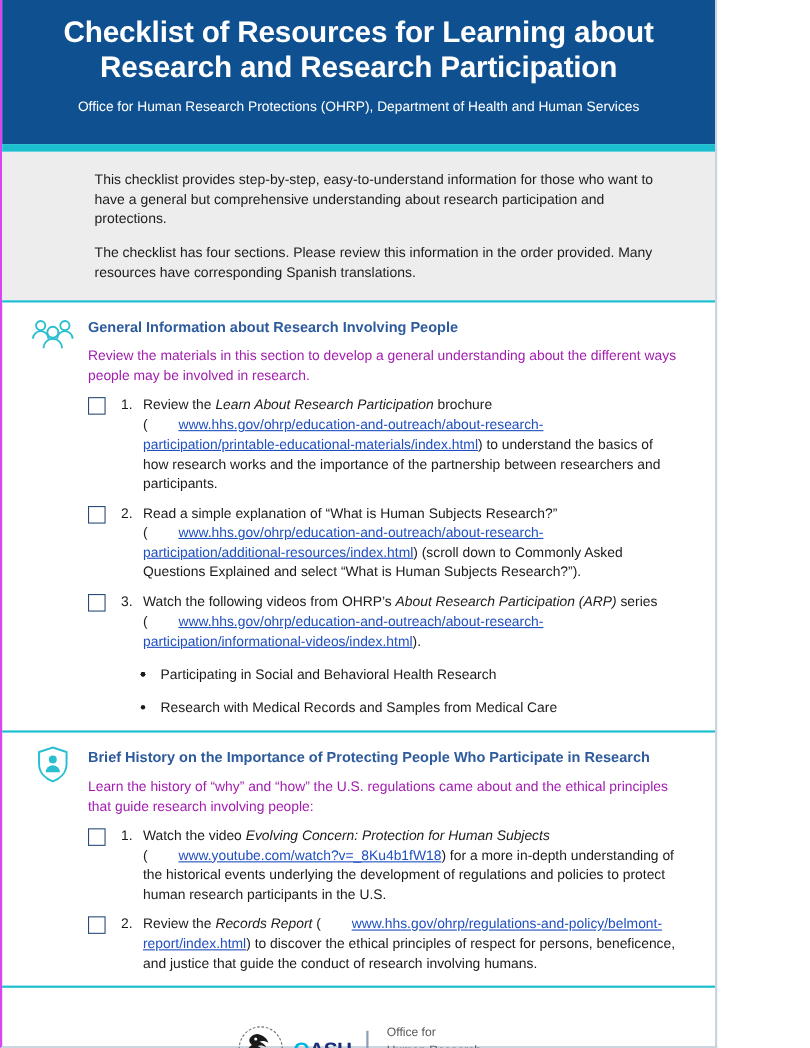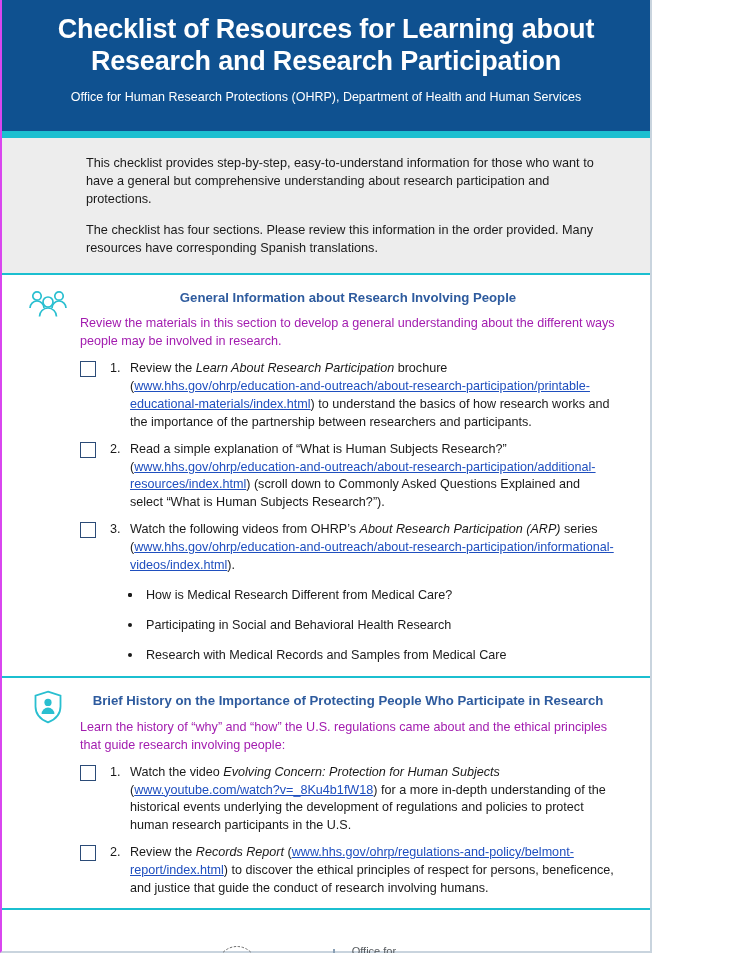--- a/index.html
+++ b/index.html
@@ -93,21 +93,20 @@
   .section-body {
     flex: 1;
     padding-top: 2px;
   }
   .section-title {
     color: #2e5b9e;
     font-size: 13.2px;
     font-weight: bold;
     margin: 3px 0 9px 0;
     line-height: 1.25;
-    text-align: center;
   }
   .section-lead {
     font-size: 12.6px;
     line-height: 1.42;
     margin: 0 0 8px 0;
     color: #a21caf;
   }
 
   
   .check-item {
@@ -137,20 +136,21 @@
     line-height: 1.42;
     flex: 1;
     color: #1a1a1a;
   }
   .item-text i { font-style: italic; }
   .item-text a,
   .link {
     color: #1f4fbf;
     text-decoration: underline;
     word-break: break-word;
+    margin-left: 28px;
   }
 
   
   .sub-list {
     margin: 10px 0 0 0;
     padding: 0;
     list-style: none;
   }
   .sub-list li {
     position: relative;
@@ -246,21 +246,21 @@
         </div>
 
         <div class="check-item">
           <div class="checkbox"></div>
           <div class="item-num">3.</div>
           <div class="item-text"><span>Watch the following videos from OHRP’s </span><i>About Research Participation (ARP)</i><span> series (</span><a class="link" href="#">www.hhs.gov/ohrp/education-and-outreach/about-research-participation/informational-videos/index.html</a><span>).</span></div>
         </div>
 
         <ul class="sub-list">
           <li><span class="bullet-dot"></span></li>
-          <li><span class="bullet-dot"></span><span>How is Medical Research Different from Medical Care?</span></li>
+          <li><span class="bullet-dot"></span></li>
           <li><span class="bullet-dot"></span><span>Participating in Social and Behavioral Health Research</span></li>
           <li><span class="bullet-dot"></span><span>Research with Medical Records and Samples from Medical Care</span></li>
         </ul>
       </div>
     </div>
   </div>
 
   <div class="divider"></div>
 
   <div class="section">

